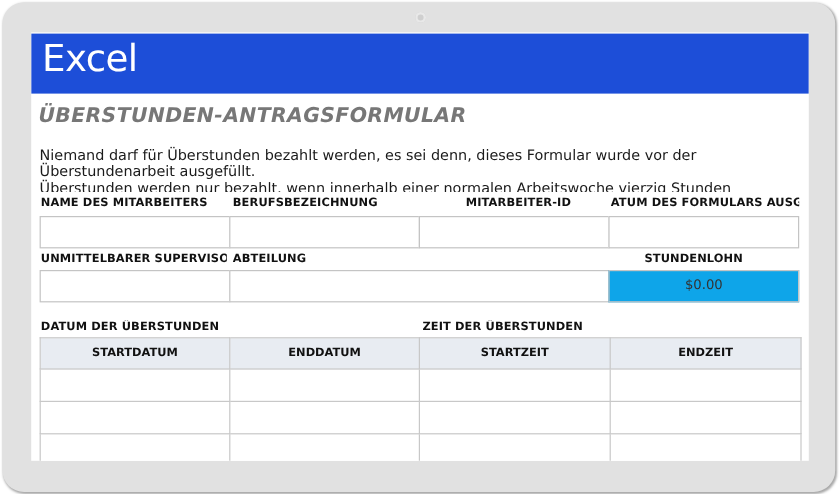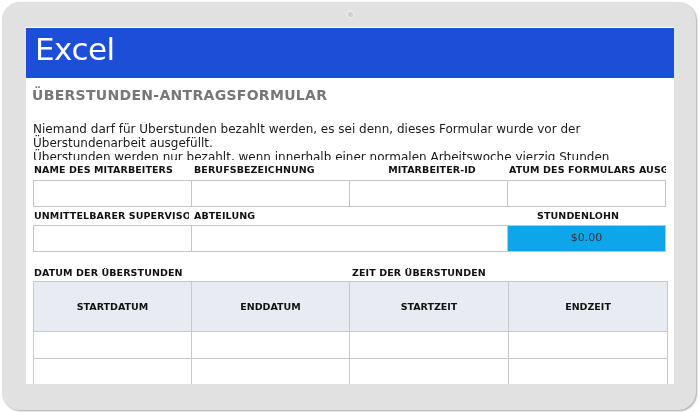--- a/index.html
+++ b/index.html
@@ -2,29 +2,29 @@
 <html><head>
 <meta charset="utf-8">
 <style>
   html, body { margin:0; padding:0; }
   body { width:700px; height:412px; background:#ffffff; position:relative; overflow:hidden; font-family:"DejaVu Sans", sans-serif; }
   .bezel { position:absolute; left:2px; top:2px; width:694px; height:408px; background:#e1e1e1; border-radius:18px; box-shadow: 1px 1px 2px rgba(0,0,0,0.35); }
   .camera { position:absolute; left:344px; top:8px; width:9px; height:9px; border-radius:50%; background:#cfcfcf; box-shadow: inset 0 0 0 2px #e8e8e8; }
   .screen { position:absolute; left:26px; top:27px; width:648px; height:357px; background:#ffffff; overflow:hidden; }
   .appbar { position:absolute; left:0; top:1px; width:648px; height:50px; background:#1d4ed8; }
   .appname { position:absolute; left:9px; top:3px; font-family:"DejaVu Sans", sans-serif; font-size:31px; color:#ffffff; letter-spacing:-0.5px; font-weight:normal; }
-  .title { position:absolute; left:6px; top:60px; font-family:"DejaVu Sans", sans-serif; font-weight:bold; font-size:14px; color:#777777; letter-spacing:0.3px; white-space:nowrap; }
+  .title { position:absolute; left:6px; top:60px; font-family:"DejaVu Sans", sans-serif; font-weight:bold; font-size:17px; color:#777777; letter-spacing:0.3px; white-space:nowrap;font-style:italic; }
   .para { position:absolute; left:7px; top:95px; width:620px; height:38px; overflow:hidden; font-size:12px; line-height:14px; color:#1a1a1a; }
   .para p { margin:0; }
   .lbl { position:absolute; font-size:9.5px; font-weight:bold; color:#111; white-space:nowrap; overflow:hidden; letter-spacing:0.1px; }
   .box { position:absolute; border:1.5px solid #c4c4c4; background:#fff; box-sizing:border-box; }
   .box.shaded { background:#0ea5e9; }
   .box .val { display:block; text-align:center; font-size:11px; color:#333; line-height:24px; }
   .tbl { position:absolute; border-collapse:collapse; table-layout:fixed; }
-  .tbl th { background:#e8ecf2; font-size:9.5px; font-weight:bold; color:#111; height:17px; border:1.5px solid #c8c8c8; padding:16px; }
+  .tbl th { background:#e8ecf2; font-size:9.5px; font-weight:bold; color:#111; height:17px; border:1.5px solid #c8c8c8; padding:4px; }
   .tbl td { height:26px; border:1.5px solid #c8c8c8; padding:0; background:#fff; }
 </style>
 </head>
 <body>
 
 <div class="bezel">
   <div class="camera"></div>
 </div>
 
 <div class="screen">

